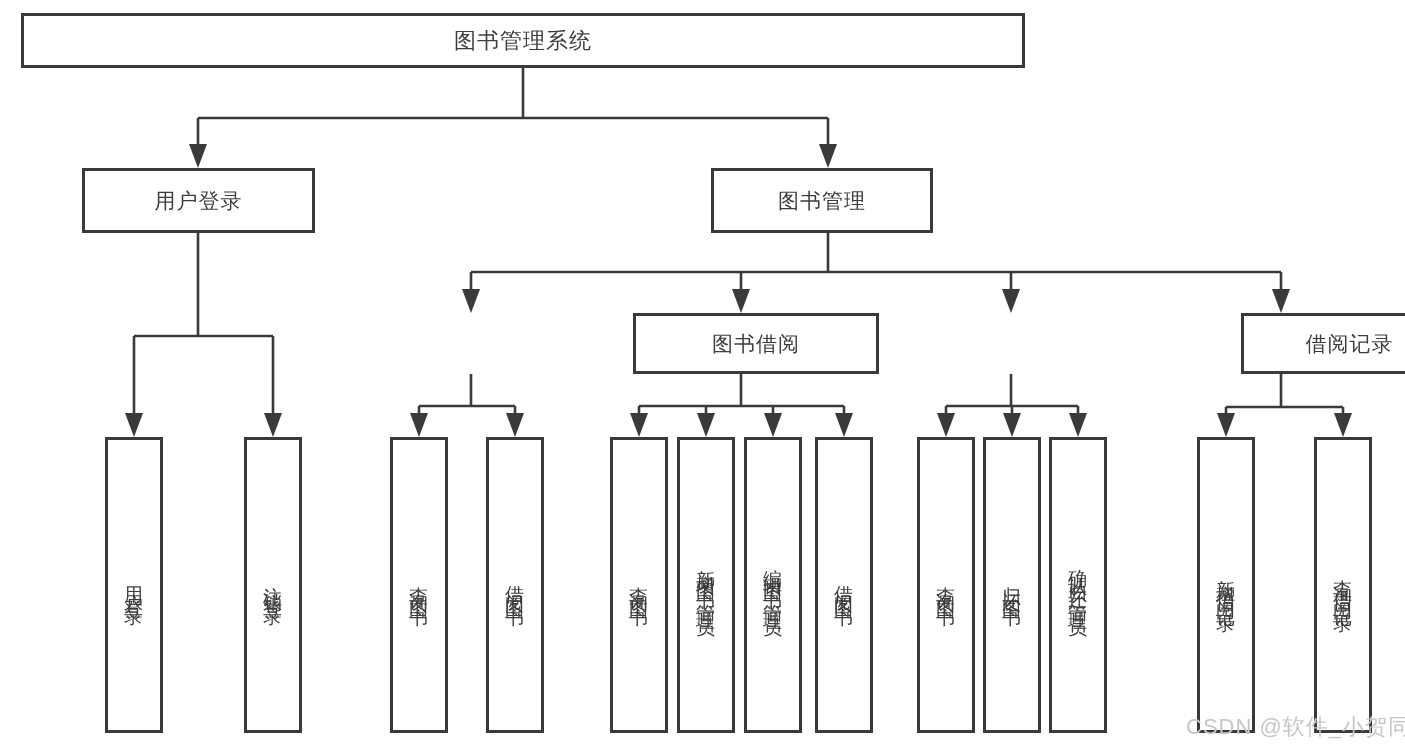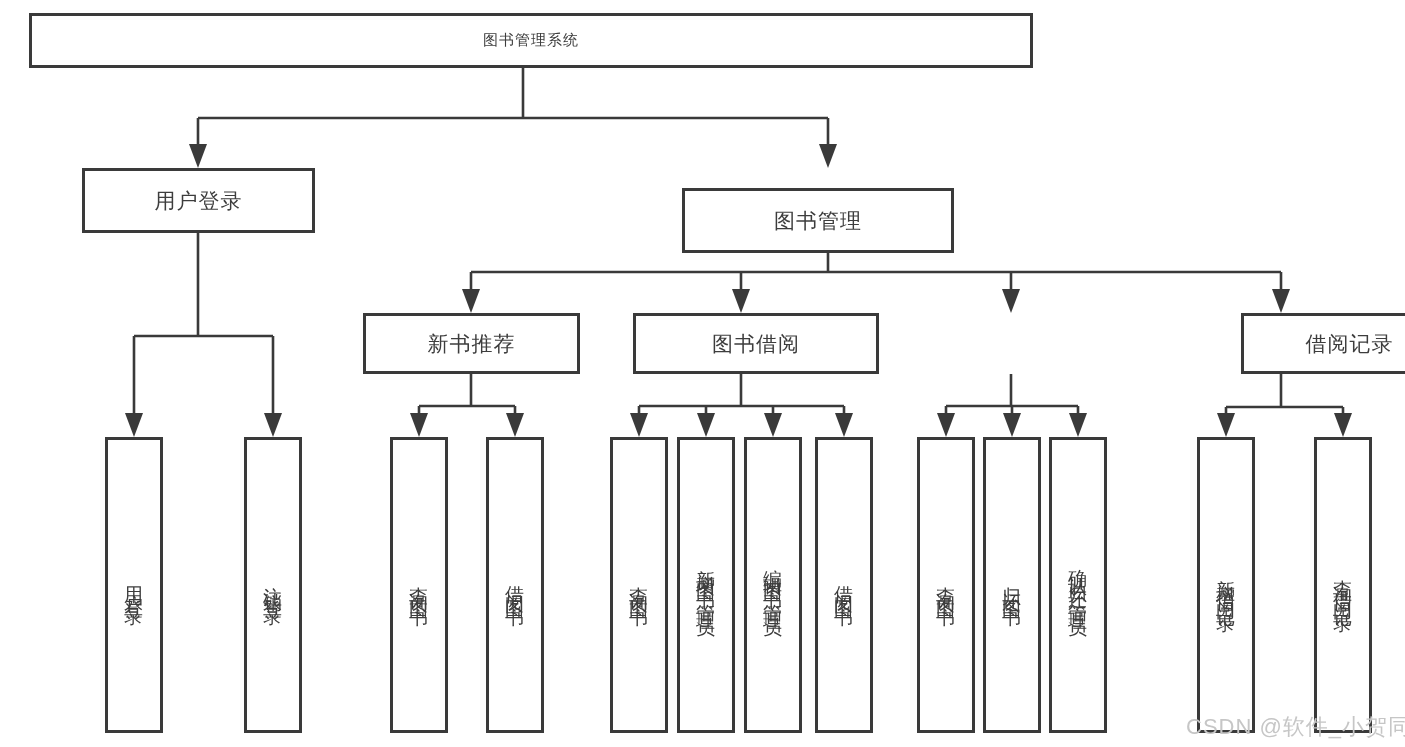--- a/index.html
+++ b/index.html
@@ -21,21 +21,21 @@
     box-sizing: border-box;
     background: #ffffff;
     border: 3px solid #3a3a3a;
     color: #3d3d3d;
     display: flex;
     align-items: center;
     justify-content: center;
     text-align: center;
   }
   .node.h { font-size: 21px; letter-spacing: 1px; }
-  .node.h.root { font-size: 15px; margin-left: 8px; }
+  .node.h.root { font-size: 22px; }
   .node.v { font-size: 19px; }
   .node.v .vtext {
     writing-mode: vertical-rl;
     text-orientation: mixed;
     letter-spacing: 7px;
     line-height: 1;
     white-space: nowrap;
   }
   #watermark {
     position: absolute;
@@ -81,23 +81,22 @@
       <polygon points="1003,413 1021,413 1012,437"></polygon>
       <polygon points="1069,413 1087,413 1078,437"></polygon>
       <polygon points="1217,413 1235,413 1226,437"></polygon>
       <polygon points="1334,413 1352,413 1343,437"></polygon>
     </g>
   </svg>
 
   <div class="node h root" style="left:21px; top:13px; width:1004px; height:55px;">图书管理系统</div>
 
   <div class="node h" style="left:82px; top:168px; width:233px; height:65px;">用户登录</div>
-  <div class="node h" style="left:682px; top:168px; width:272px; height:65px;margin-top:20px;">图书管理</div>
+  <div class="node h" style="left:711px; top:168px; width:222px; height:65px;">图书管理</div>
 
-  <div class="node h" style="left:363px; top:313px; width:217px; height:61px;">新书推荐</div>
   <div class="node h" style="left:633px; top:313px; width:246px; height:61px;">图书借阅</div>
   <div class="node h" style="left:1241px; top:313px; width:217px; height:61px;">借阅记录</div>
 
   <div class="node v" style="left:105px; top:437px; width:58px; height:296px;">
     <span class="vtext">用户登录</span>
   </div>
   <div class="node v" style="left:244px; top:437px; width:58px; height:296px;">
     <span class="vtext">注销登录</span>
   </div>
 

